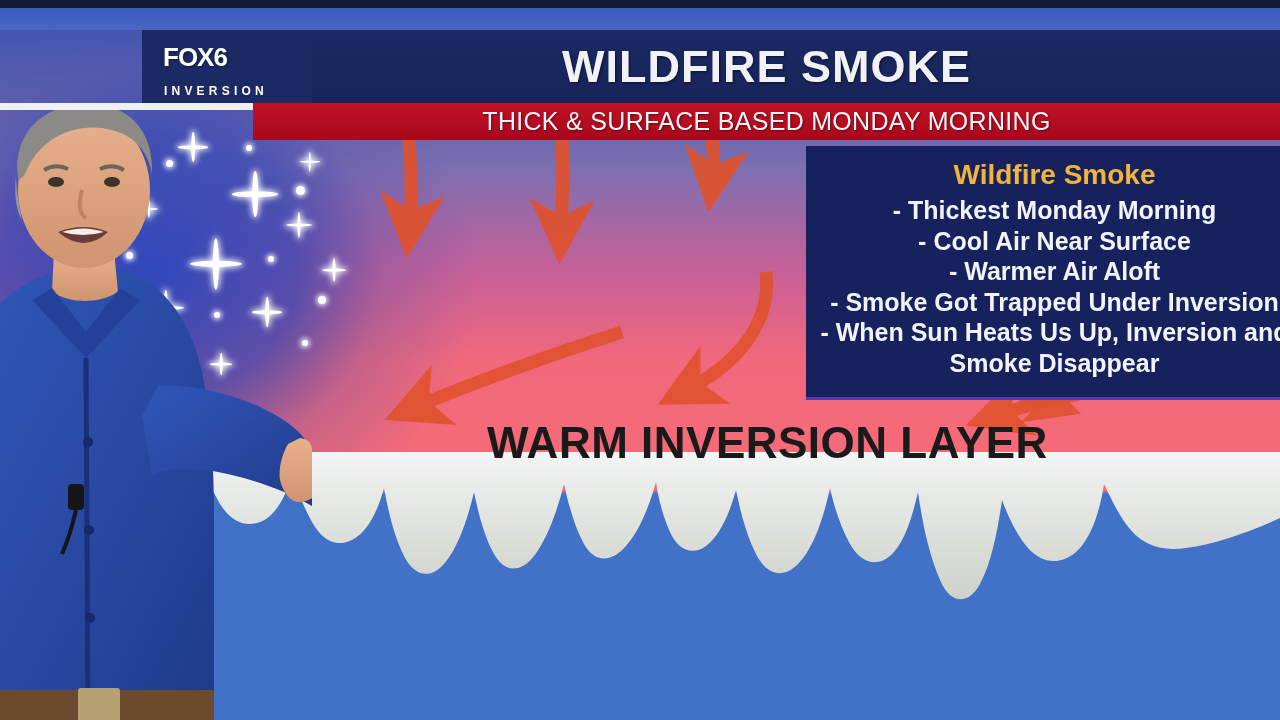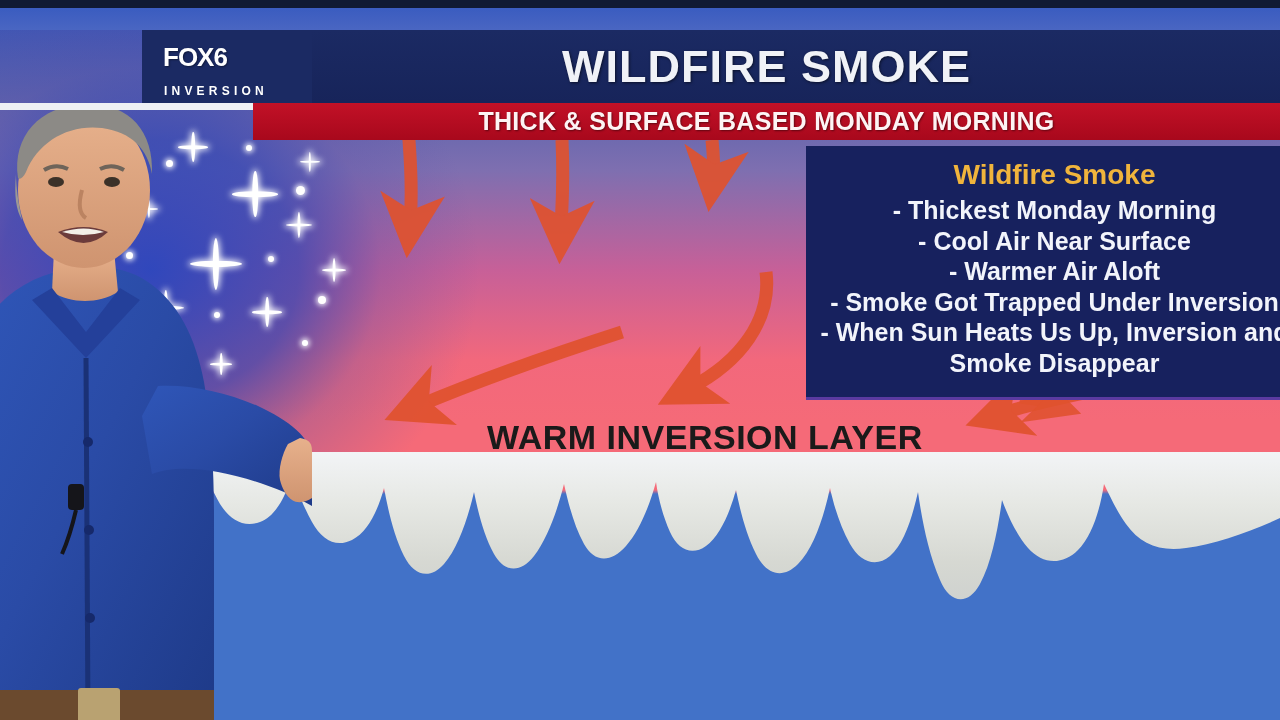--- a/index.html
+++ b/index.html
@@ -67,21 +67,21 @@
   .banner-title span {
     color:#f0f2f7; font-size:45px; font-weight:bold; letter-spacing:1px;
     text-shadow:1px 1px 3px rgba(0,0,0,0.55);
   }
   .banner-sub {
     position:absolute; left:253px; top:103px; width:1027px; height:37px;
     background:linear-gradient(180deg,#c21127 0%,#a8081c 100%);
     display:flex; align-items:center; justify-content:center;
   }
   .banner-sub span {
-    color:#fdf4f4; font-size:25px; font-weight:bold; letter-spacing:0.3px;
+    color:#fdf4f4; font-size:25px; font-weight:normal; letter-spacing:0.3px;
     text-shadow:1px 1px 2px rgba(0,0,0,0.45);
   }
   .logo-box {
     position:absolute; left:142px; top:30px; width:170px; height:73px;
     background:#1b2a63;
   }
   .logo-fox {
     position:absolute; left:163px; top:42px;
     color:#fff; font-size:26px; font-weight:bold; letter-spacing:-1px;
     text-shadow:1px 1px 2px rgba(0,0,0,0.4);
@@ -108,21 +108,21 @@
     margin-bottom:4px; white-space:nowrap;
   }
   .info-line {
     text-align:center; color:#f2f4fb; font-size:25px; font-weight:bold;
     line-height:1.22; white-space:nowrap;
   }
 
   
   .warm-label {
     position:absolute; left:487px; top:418px;
-    color:#1a1a1a; font-size:34px; font-weight:bold; letter-spacing:0.5px;
+    color:#1a1a1a; font-size:44px; font-weight:bold; letter-spacing:0.5px;
     white-space:nowrap;
   }
 </style>
 </head>
 <body>
 
 <div id="stage">
 
   <div class="bg-base"></div>
   <div class="bg-left-glow"></div>

